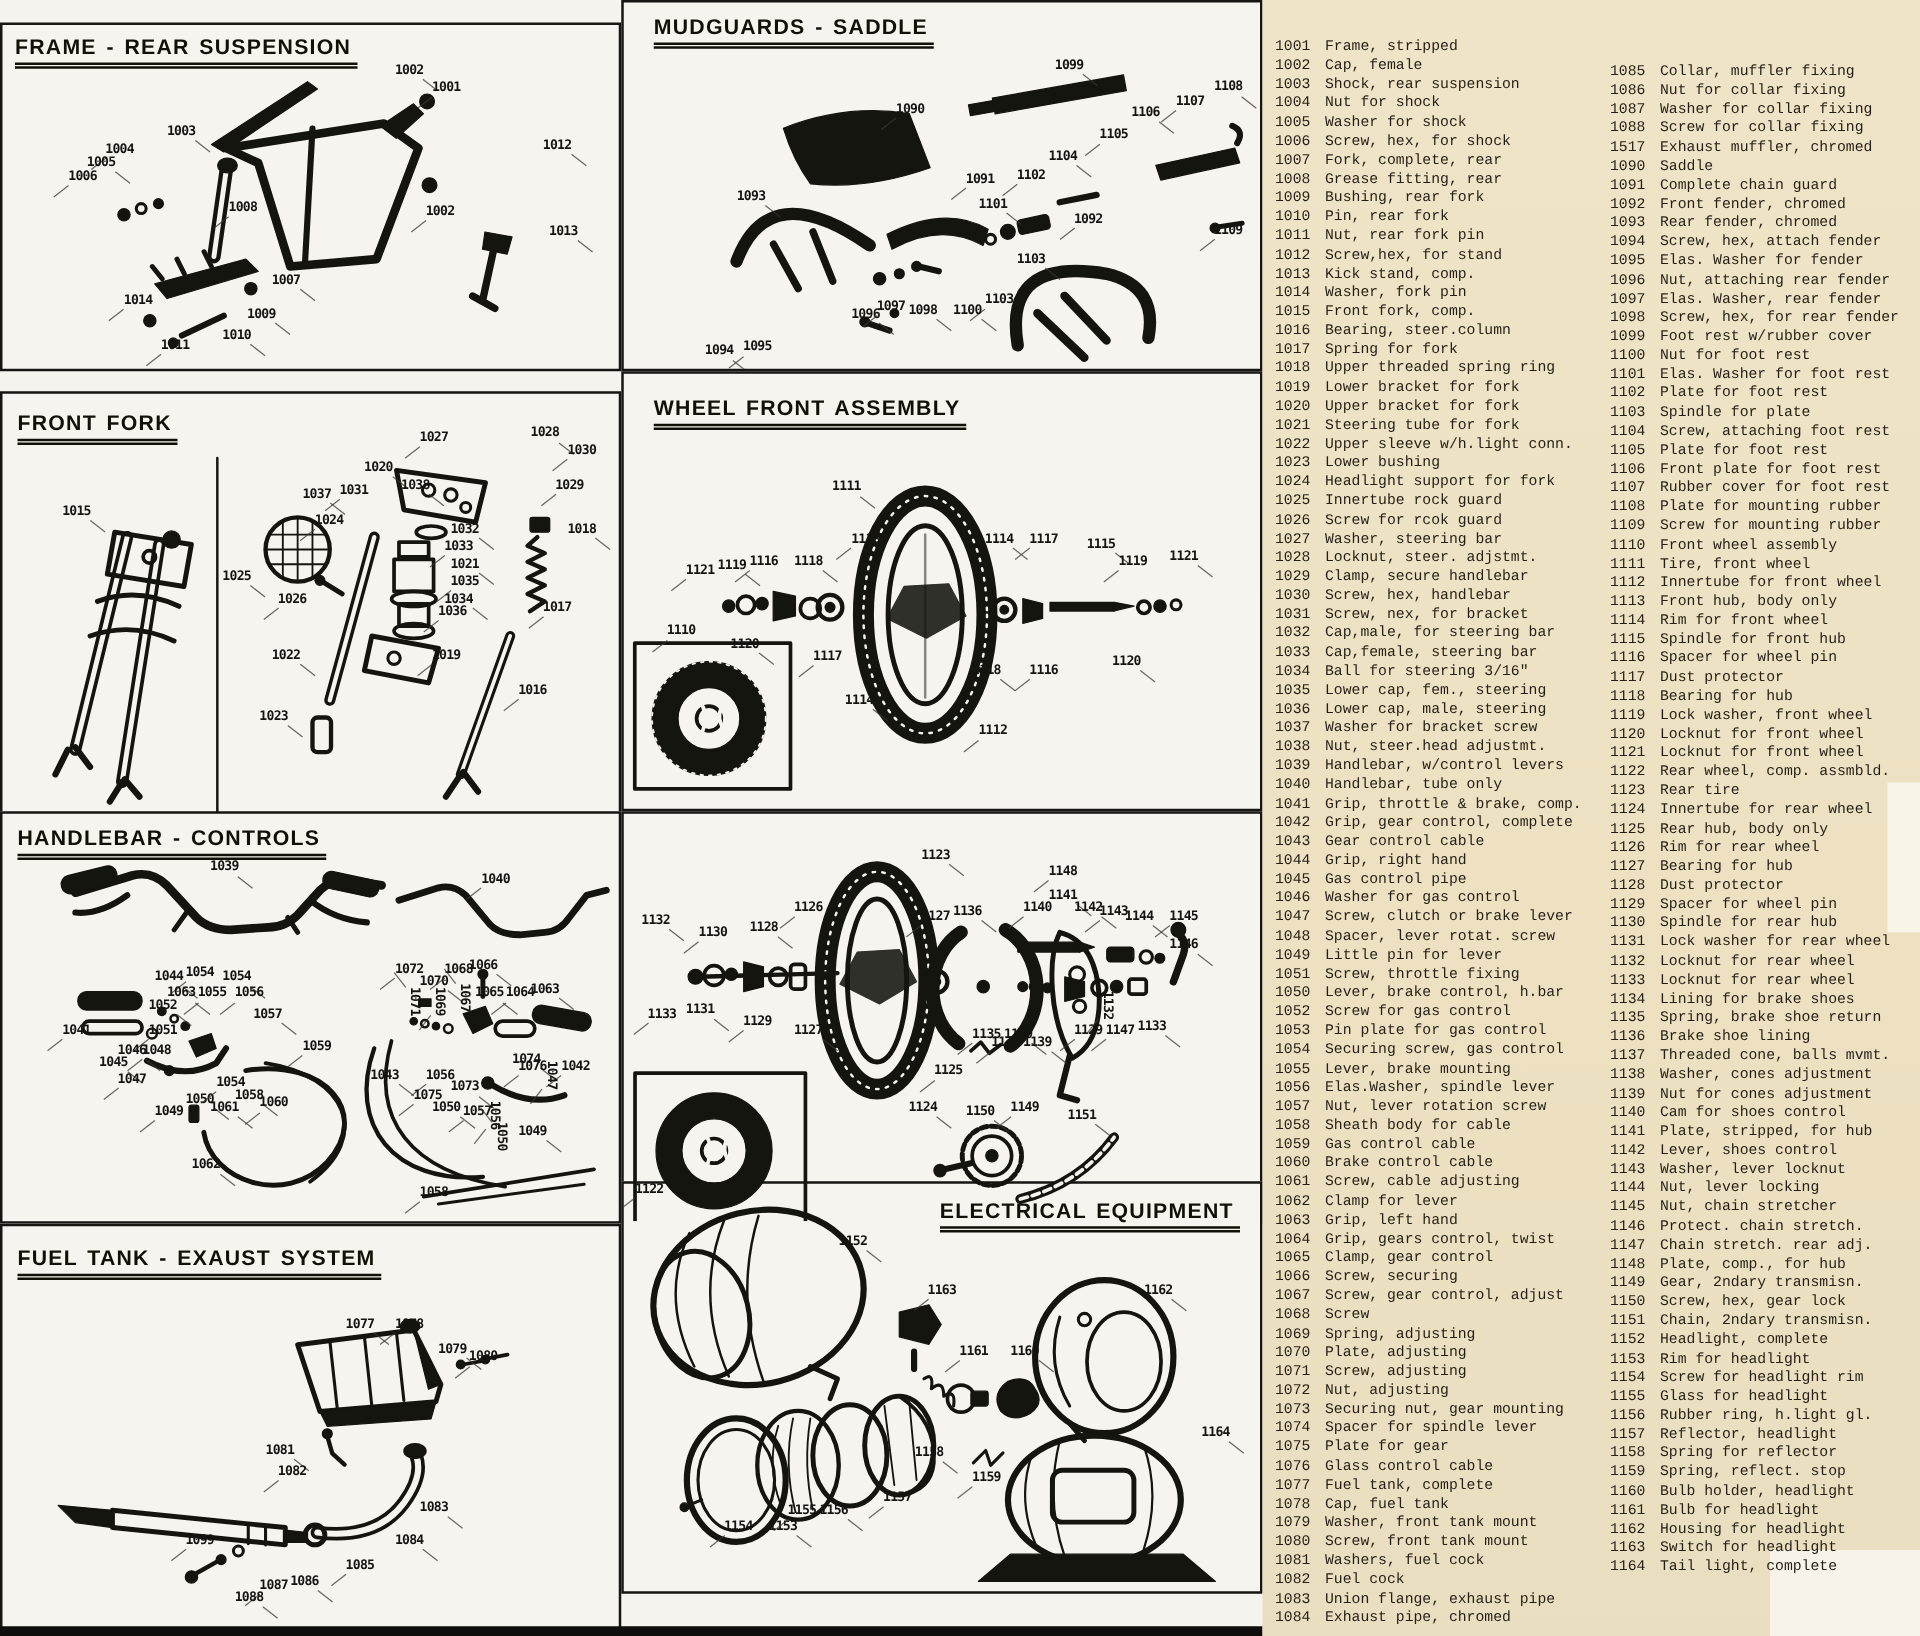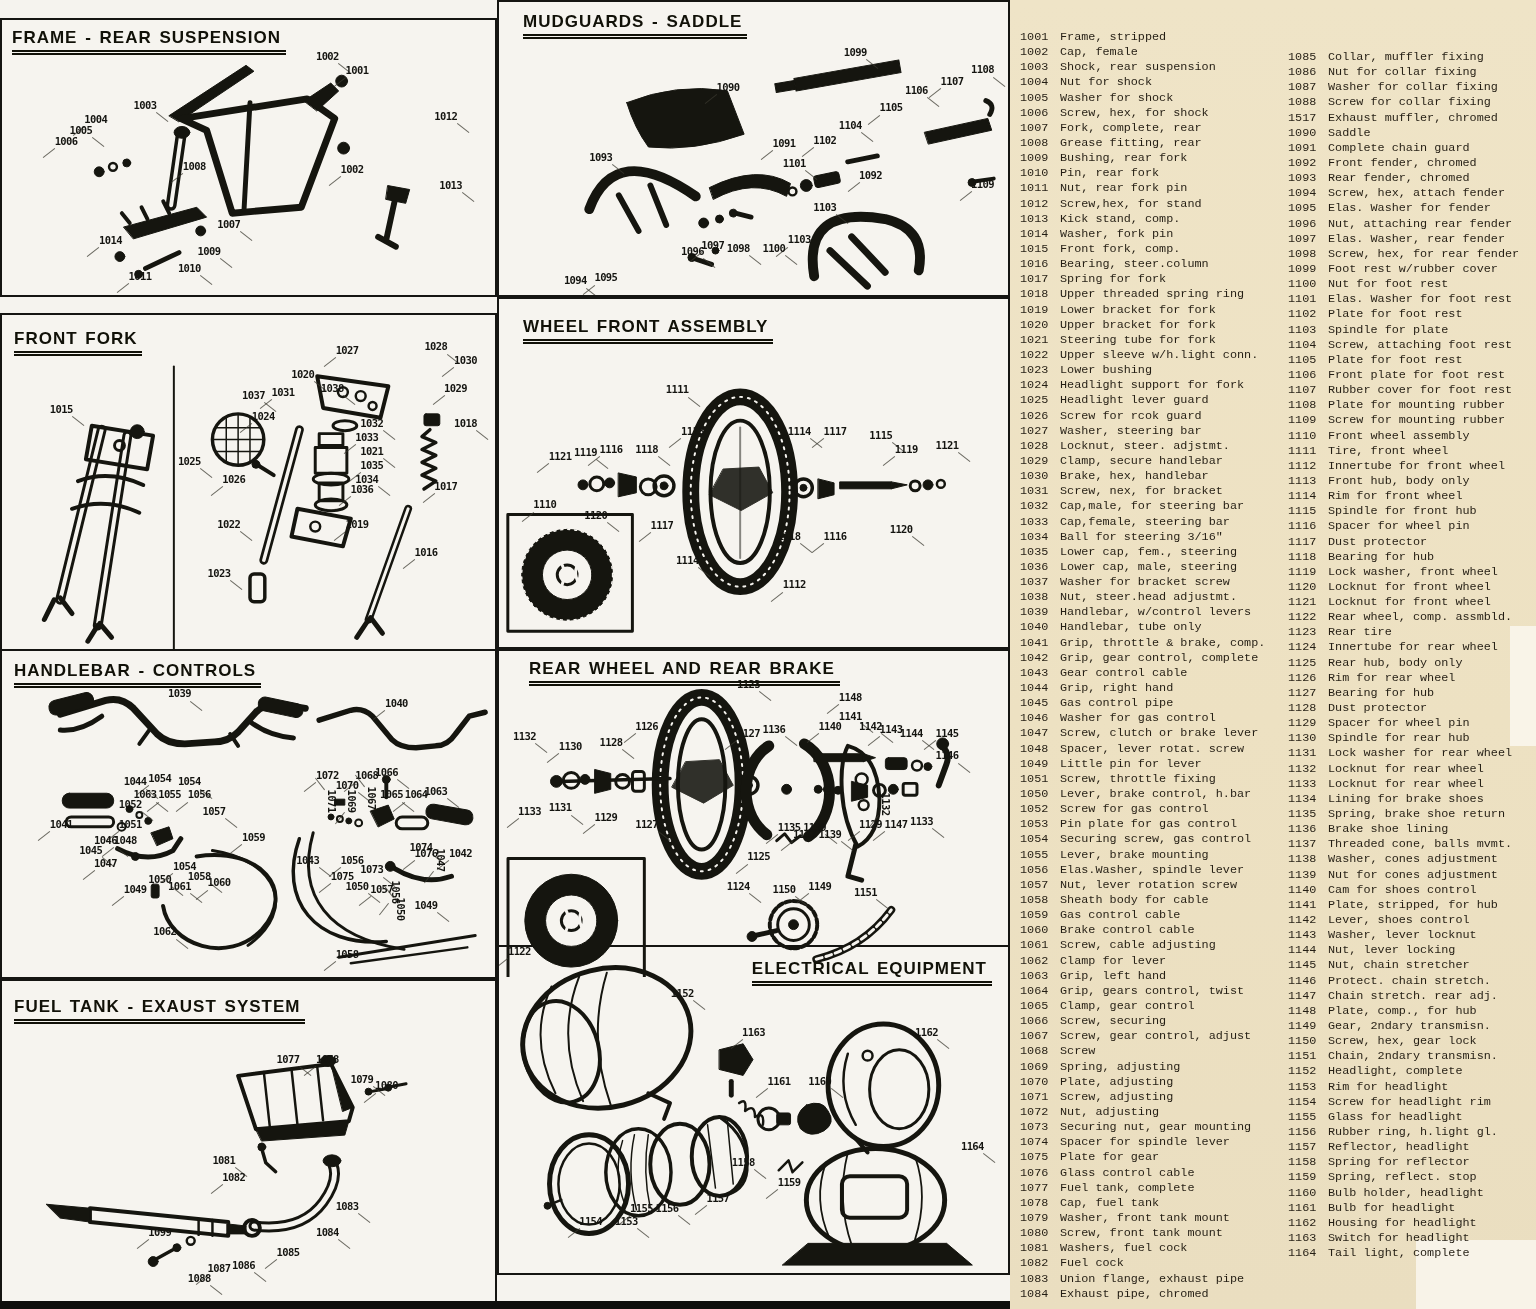--- a/index.html
+++ b/index.html
@@ -341,21 +341,20 @@
         <span class="callout" style="left: 69%; top: 69%;">1075</span>
         <span class="callout" style="left: 72%; top: 72%;">1050</span>
         <span class="callout" style="left: 77%; top: 73%;">1057</span>
         <span class="callout rot" style="left: 80%; top: 74%;">1056</span>
         <span class="callout rot" style="left: 81%; top: 79%;">1050</span>
         <span class="callout" style="left: 86%; top: 78%;">1049</span>
         <span class="callout" style="left: 70%; top: 93%;">1058</span>
       </section>
 
     <section class="panel" style="left:497px;top:649px;width:513px;height:330px">
-      <h2 class="panel-title" style="top:8px;left:30px">REAR WHEEL AND REAR BRAKE</h2>
       <svg class="diagram" viewBox="0 0 513 330">
         <g stroke="#15150f" fill="none" stroke-linecap="round" stroke-linejoin="round">
           <ellipse cx="204" cy="135" rx="42" ry="88" stroke-width="17"></ellipse>
           <ellipse cx="204" cy="135" rx="42" ry="88" stroke="#f6f4ef" stroke-width="2" stroke-dasharray="2 6"></ellipse>
           <ellipse cx="204" cy="135" rx="24" ry="66" stroke-width="4"></ellipse>
           <path d="M188 112 L222 110 L236 136 L206 154 L174 138 Z" fill="#15150f" opacity=".88"></path>
           <path d="M60 132 L172 129" stroke-width="3.5"></path>
           <circle cx="57" cy="132" r="6" fill="#15150f"></circle>
             <circle cx="72" cy="131" r="8" stroke-width="3"></circle>
           <circle cx="86" cy="130" r="5" fill="#15150f"></circle>
@@ -629,41 +628,41 @@
         <div class="part-row">
           <span class="part-num">1023</span>
           <span class="part-name">Lower bushing</span>
         </div>
         <div class="part-row">
           <span class="part-num">1024</span>
           <span class="part-name">Headlight support for fork</span>
         </div>
         <div class="part-row">
           <span class="part-num">1025</span>
-          <span class="part-name">Headlight lever guard</span>
+          <span class="part-name">Innertube rock guard</span>
         </div>
         <div class="part-row">
           <span class="part-num">1026</span>
           <span class="part-name">Screw for rcok guard</span>
         </div>
         <div class="part-row">
           <span class="part-num">1027</span>
           <span class="part-name">Washer, steering bar</span>
         </div>
         <div class="part-row">
           <span class="part-num">1028</span>
           <span class="part-name">Locknut, steer. adjstmt.</span>
         </div>
         <div class="part-row">
           <span class="part-num">1029</span>
           <span class="part-name">Clamp, secure handlebar</span>
         </div>
         <div class="part-row">
           <span class="part-num">1030</span>
-          <span class="part-name">Brake, hex, handlebar</span>
+          <span class="part-name">Screw, hex, handlebar</span>
         </div>
         <div class="part-row">
           <span class="part-num">1031</span>
           <span class="part-name">Screw, nex, for bracket</span>
         </div>
         <div class="part-row">
           <span class="part-num">1032</span>
           <span class="part-name">Cap,male, for steering bar</span>
         </div>
         <div class="part-row">

